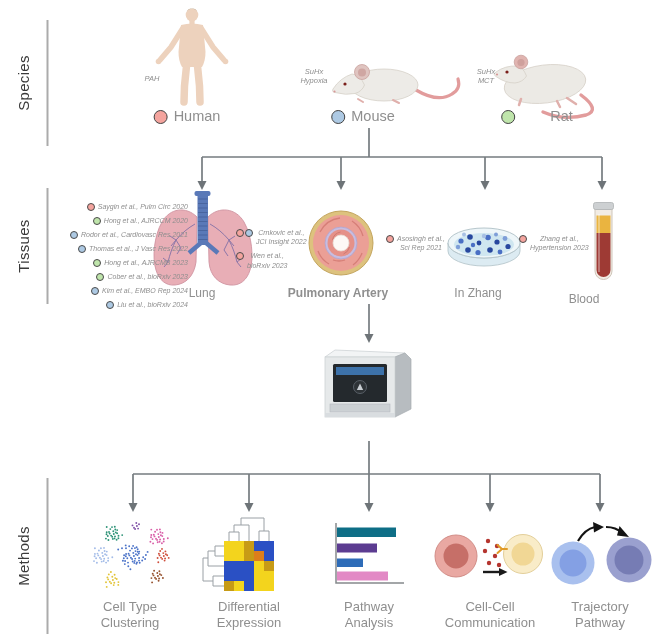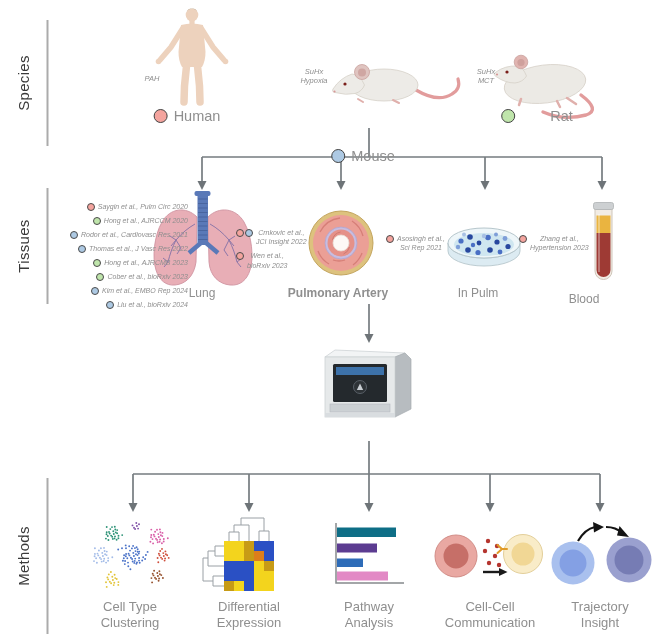--- a/index.html
+++ b/index.html
@@ -3,21 +3,21 @@
 <meta charset="utf-8">
 <style>
   html,body{margin:0;padding:0;background:#fff;}
   .canvas{position:relative;width:669px;height:643px;background:#ffffff;overflow:hidden;
           font-family:"Liberation Sans","DejaVu Sans",sans-serif;}
   .art{position:absolute;left:0;top:0;}
   .vlabel{position:absolute;width:100px;height:20px;line-height:20px;text-align:center;
           transform:rotate(-90deg);font-size:15px;font-weight:500;color:#3a3a3a;letter-spacing:.3px;}
   .model{position:absolute;transform:translateX(-50%);font-style:italic;font-size:7.5px;
          color:#8d8d8d;text-align:center;white-space:pre-line;line-height:1.25;}
-  .legend{position:absolute;transform:translateX(-50%);display:flex;align-items:center;gap:6px;}
+  .legend{position:absolute;transform:translateX(-50%);display:flex;align-items:flex-end;gap:6px;}
   .legend-dot{width:12px;height:12px;border:1.6px solid #424242;border-radius:50%;flex:none;}
   .legend-label{font-size:14.5px;color:#8f8f8f;}
   .tissue-label,.seq-label{position:absolute;transform:translateX(-50%);font-size:12px;
          color:#8f8f8f;text-align:center;white-space:nowrap;}
   .method-label{position:absolute;transform:translateX(-50%);font-size:13px;color:#8f8f8f;
          text-align:center;white-space:pre-line;line-height:1.25;}
   .cite-list{position:absolute;display:flex;flex-direction:column;}
   .cite-list.right{align-items:flex-end;}
   .cite-row{display:flex;align-items:flex-start;gap:3px;margin-bottom:4.6px;}
   .cite-dots{display:flex;gap:1px;flex:none;margin-top:1px;}
@@ -437,21 +437,21 @@
   <div class="model" style="left:152px;top:74px;">PAH</div>
   <div class="model" style="left:314px;top:67px;">SuHx
 Hypoxia</div>
   <div class="model" style="left:486px;top:67px;">SuHx
 MCT</div>
 
   <div class="legend" style="left:187px;top:108px;">
     <span class="legend-dot" style="background: rgb(244, 164, 158);"></span>
     <span class="legend-label">Human</span>
   </div>
-  <div class="legend" style="left:363px;top:108px;margin-top:40px;">
+  <div class="legend" style="left:363px;top:108px;">
     <span class="legend-dot" style="background: rgb(173, 201, 227);"></span>
     <span class="legend-label">Mouse</span>
   </div>
   <div class="legend" style="left:537px;top:108px;gap:35px;">
     <span class="legend-dot" style="background: rgb(191, 229, 171);"></span>
     <span class="legend-label">Rat</span>
   </div>
 
   <div class="cite-list right" style="left:36px;top:202px;width:152px;">
       <div class="cite-row">
@@ -534,28 +534,28 @@
         <span class="cite-dots">
           <span class="cite-dot" style="background: rgb(244, 164, 158);"></span>
         </span>
         <span class="cite-text">Zhang et al.,
 Hypertension 2023</span>
       </div>
     </div>
 
   <div class="tissue-label" style="left:202px;top:286px;">Lung</div>
   <div class="tissue-label" style="left:338px;top:286px;font-weight:bold;">Pulmonary Artery</div>
-  <div class="tissue-label" style="left:478px;top:286px;">In Pulm</div>
+  <div class="tissue-label" style="left:478px;top:286px;">In Zhang</div>
   <div class="tissue-label" style="left:584px;top:286px;margin-top:6px;">Blood</div>
 
 
   <div class="method-label" style="left:130px;top:599px;width:110px;">Cell Type
 Clustering</div>
   <div class="method-label" style="left:249px;top:599px;width:110px;">Differential
 Expression</div>
   <div class="method-label" style="left:369px;top:599px;width:110px;">Pathway
 Analysis</div>
   <div class="method-label" style="left:490px;top:599px;width:120px;">Cell-Cell
 Communication</div>
   <div class="method-label" style="left:600px;top:599px;width:110px;">Trajectory
-Insight</div>
+Pathway</div>
 
 </div>
 
 </body></html>

